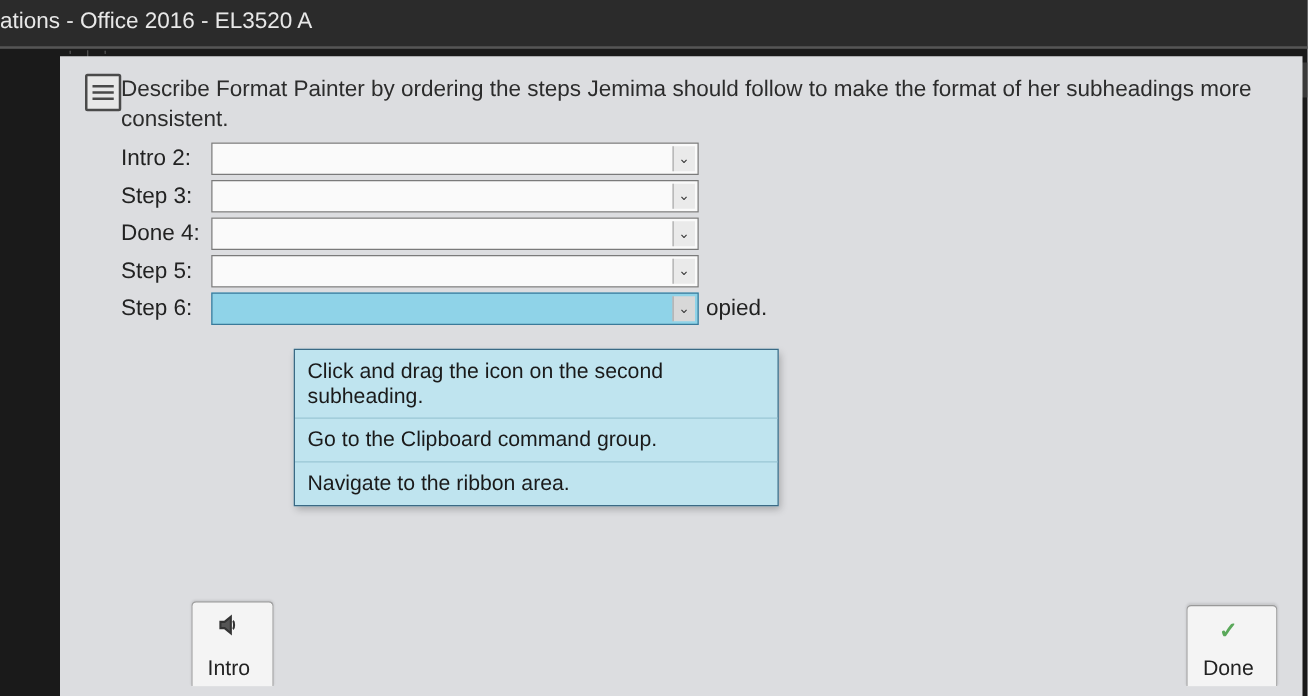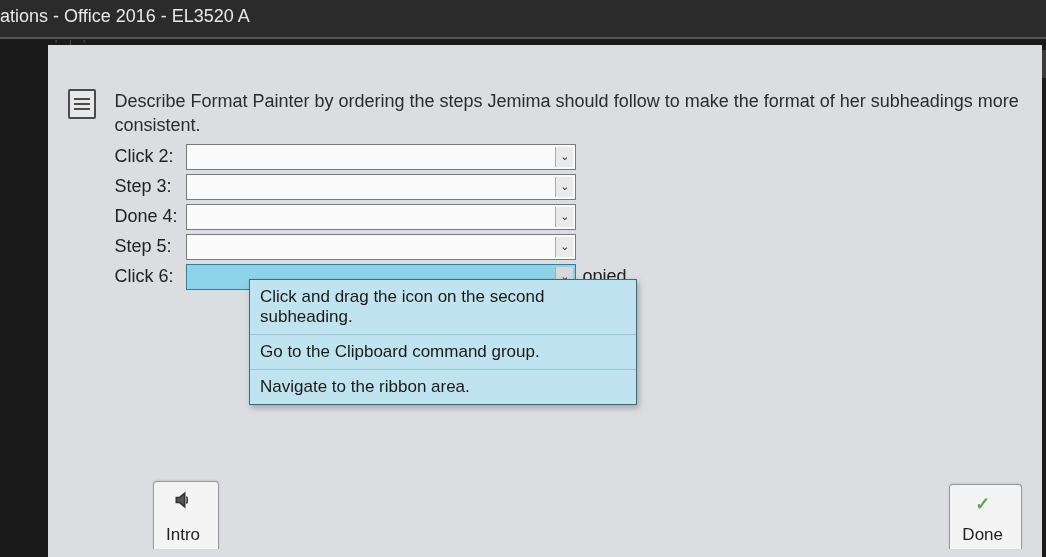--- a/index.html
+++ b/index.html
@@ -90,21 +90,21 @@
     }
     .select-box.highlight .select-arrow {
       background: #d8d8d8;
     }
     .step6-tail {
       font-size: 18px;
       margin-left: 6px;
     }
     .dropdown-panel {
       position: absolute;
-      left: 201px;
+      left: 187px;
       top: 234px;
       width: 388px;
       background: #bfe4ef;
       border: 1px solid #3a6a85;
       box-shadow: 2px 3px 6px rgba(0,0,0,0.25);
     }
     .dropdown-option {
       padding: 7px 10px;
       font-size: 17px;
       color: #1a1a1a;
@@ -161,33 +161,33 @@
 
 <div class="header-bar">
   <span>ations - Office 2016 - EL3520 A</span>
 </div>
 <div class="tick-marks">' | '</div>
 
 <div class="edge-icon"></div>
 
 <div class="content-area">
 
-  <div style="display:flex; align-items:flex-start; gap:18px;margin-top:30px;">
+  <div style="display:flex; align-items:flex-start; ">
     <div class="page-icon">
       <div></div>
         <div></div>
         <div></div>
     </div>
 
     <div class="question-body" style="margin-left:0;">
       <div class="prompt">Describe Format Painter by ordering the steps Jemima should follow to make the format of her subheadings more consistent.</div>
 
 
       <div class="step-row">
-        <span class="step-label">Click 2:</span>
+        <span class="step-label">Intro 2:</span>
         <div class="select-box">
           <span class="select-arrow">⌄</span>
         </div>
       </div>
 
       <div class="step-row">
         <span class="step-label">Step 3:</span>
         <div class="select-box">
           <span class="select-arrow">⌄</span>
         </div>
@@ -201,21 +201,21 @@
       </div>
 
       <div class="step-row">
         <span class="step-label">Step 5:</span>
         <div class="select-box">
           <span class="select-arrow">⌄</span>
         </div>
       </div>
 
       <div class="step-row">
-        <span class="step-label">Click 6:</span>
+        <span class="step-label">Step 6:</span>
         <div class="select-box highlight">
           <span class="select-arrow">⌄</span>
         </div>
         <span class="step6-tail">opied.</span>
       </div>
     </div>
   </div>
 
   <div class="dropdown-panel">
     <div class="dropdown-option">Click and drag the icon on the second subheading.</div>

